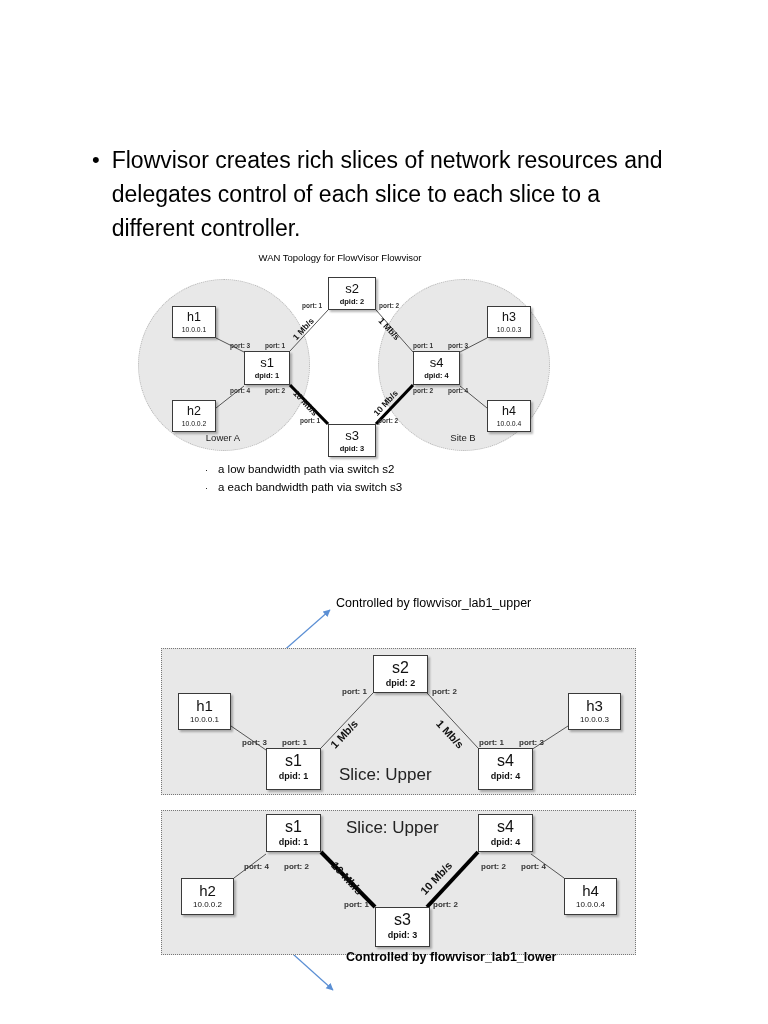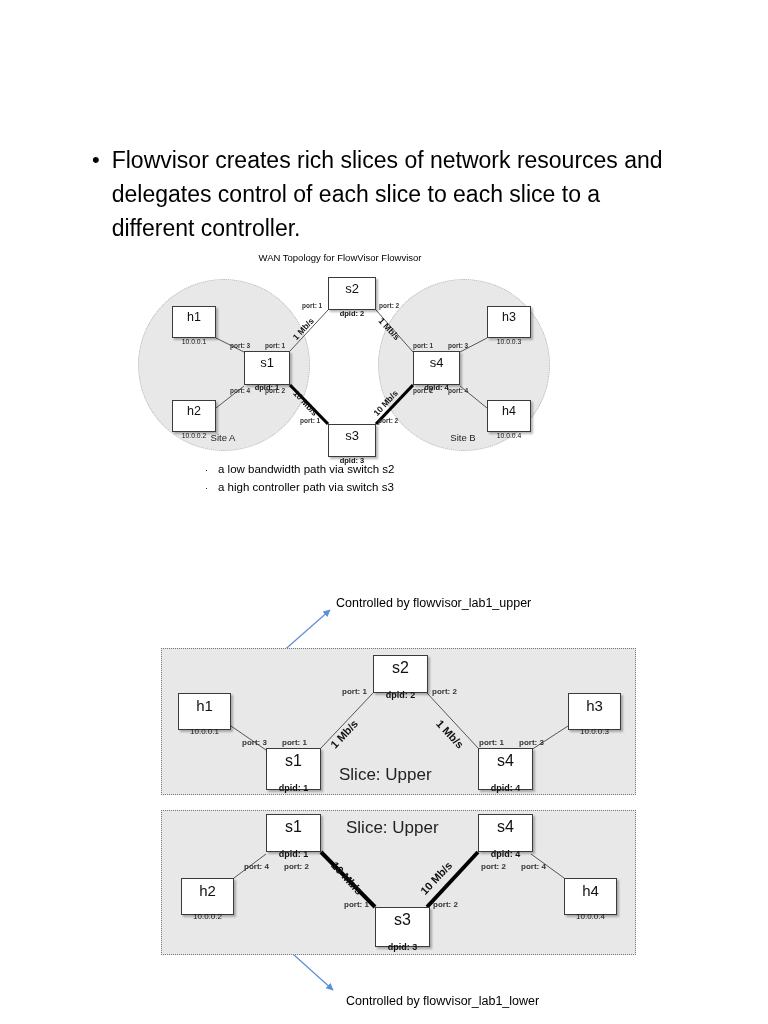--- a/index.html
+++ b/index.html
@@ -100,21 +100,21 @@
     font-weight: 400;
     color: #111;
     margin-top: 4px;
     text-align: center;
   }
   .node .n-sub {
     display: block;
     font-size: 7.5px;
     font-weight: 700;
     color: #111;
-    margin-top: 15px;
+    margin-top: 3px;
   }
   .node.host .n-name { font-size: 12.5px; }
   .node.host .n-sub  { font-size: 6.8px; font-weight: 400; }
   
   .port {
     position: absolute;
     font-size: 6.5px;
     font-weight: 700;
     color: #333;
     white-space: nowrap;
@@ -183,21 +183,21 @@
       <span class="bullet-text">Flowvisor creates rich slices of network resources and delegates control of each slice to each slice to a different controller.</span>
     </div>
   </div>
 
   <div id="fig-wan">
 
     <div id="wan-caption">WAN Topology for FlowVisor Flowvisor</div>
 
     <div class="site-circle" style="left:8px; top:27px; width:170px; height:170px;"></div>
     <div class="site-circle" style="left:248px; top:27px; width:170px; height:170px;"></div>
-    <div class="site-label" style="left:53px; top:180px; width:80px;">Site A</div>
+    <div class="site-label" style="left:53px; top:180px; width:80px;">Lower A</div>
     <div class="site-label" style="left:293px; top:180px; width:80px;">Site B</div>
 
     <svg class="links" width="420" height="250">
 
       <line x1="86" y1="86" x2="114" y2="100" stroke="#555" stroke-width="1"></line>
 
       <line x1="86" y1="156" x2="114" y2="134" stroke="#555" stroke-width="1"></line>
 
       <line x1="160" y1="99" x2="198" y2="58" stroke="#555" stroke-width="1"></line>
 
@@ -264,21 +264,21 @@
     <div class="bw" style="left:240px; top:146px; transform: rotate(-47deg);">10 Mb/s</div>
   </div>
 
   <div id="wan-notes">
     <div class="subbullet">
       <span class="sb-dot">·</span>
       <span>a low bandwidth path via switch s2</span>
     </div>
     <div class="subbullet">
       <span class="sb-dot">·</span>
-      <span>a high controller path via switch s3</span>
+      <span>a each bandwidth path via switch s3</span>
     </div>
   </div>
 
   <div class="slice-caption" style="left:336px; top:596px;">Controlled by flowvisor_lab1_upper</div>
   <svg style="position:absolute; left:0; top:0; width:768px; height:1024px; pointer-events:none;">
     <defs>
       <marker id="arrowhead-up" markerWidth="7" markerHeight="7" refX="5.5" refY="3" orient="auto">
         <path d="M0,0 L6,3 L0,6 Z" fill="#5b8fd4"></path>
       </marker>
       <marker id="arrowhead-dn" markerWidth="7" markerHeight="7" refX="5.5" refY="3" orient="auto">
@@ -382,15 +382,15 @@
     <div class="port" style="left:123px; top:52px; font-size:8px;">port: 2</div>
     <div class="port" style="left:183px; top:90px; font-size:8px;">port: 1</div>
     <div class="port" style="left:272px; top:90px; font-size:8px;">port: 2</div>
     <div class="port" style="left:320px; top:52px; font-size:8px;">port: 2</div>
     <div class="port" style="left:360px; top:52px; font-size:8px;">port: 4</div>
 
     <div class="bw" style="left:166px; top:62px; font-size:11px; transform:rotate(47deg);">10 Mb/s</div>
     <div class="bw" style="left:255px; top:62px; font-size:11px; transform:rotate(-47deg);">10 Mb/s</div>
   </div>
 
-  <div class="slice-caption" style="left:346px; top:994px;">Controlled by flowvisor_lab1_lower</div>
+  <div class="slice-caption" style="left:346px; top:950px;font-weight:bold;">Controlled by flowvisor_lab1_lower</div>
 
 </div>
 
 </body></html>

